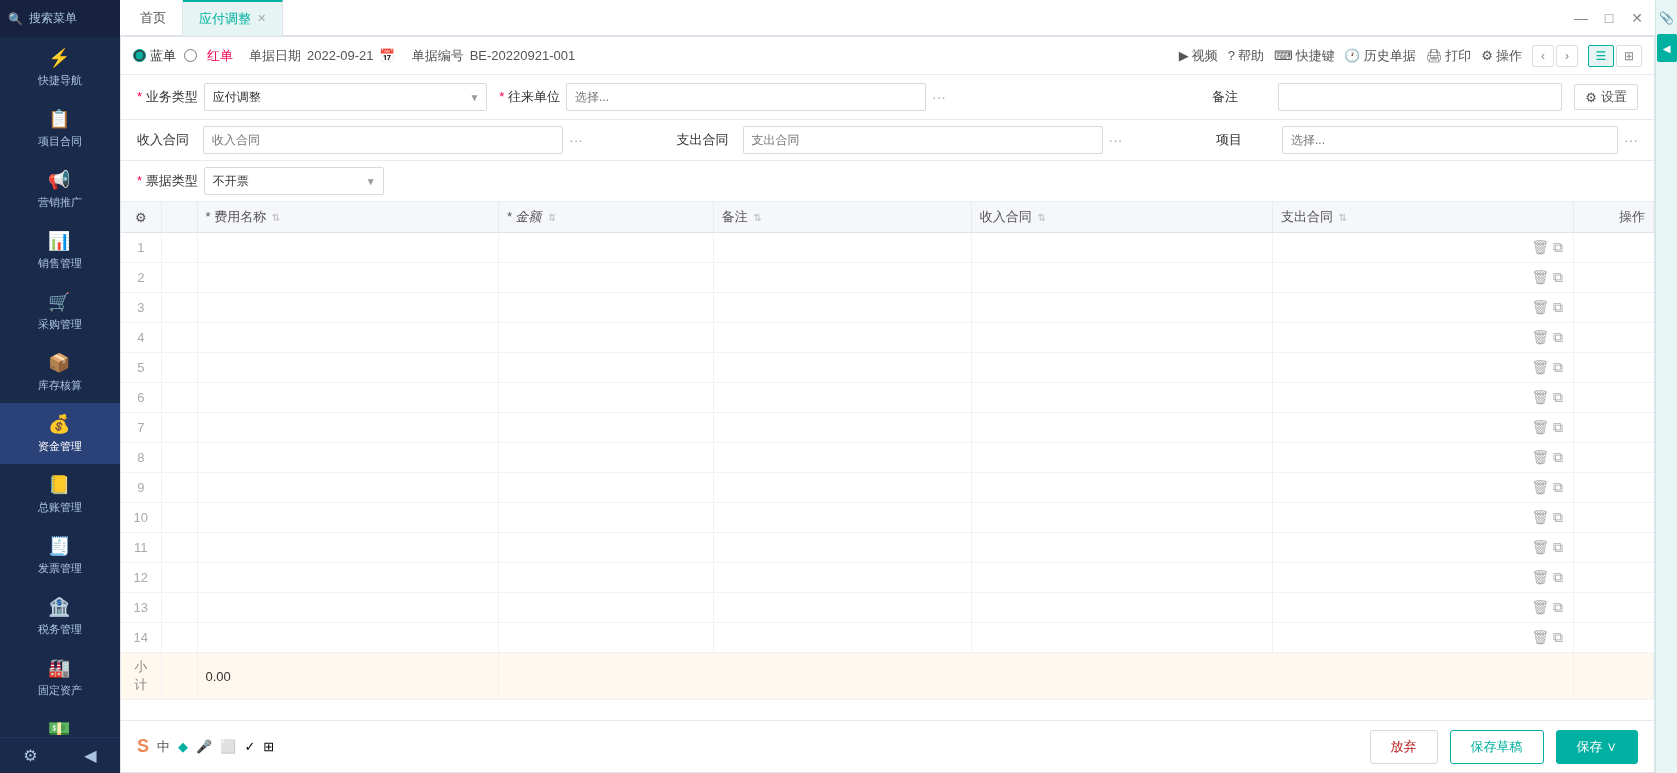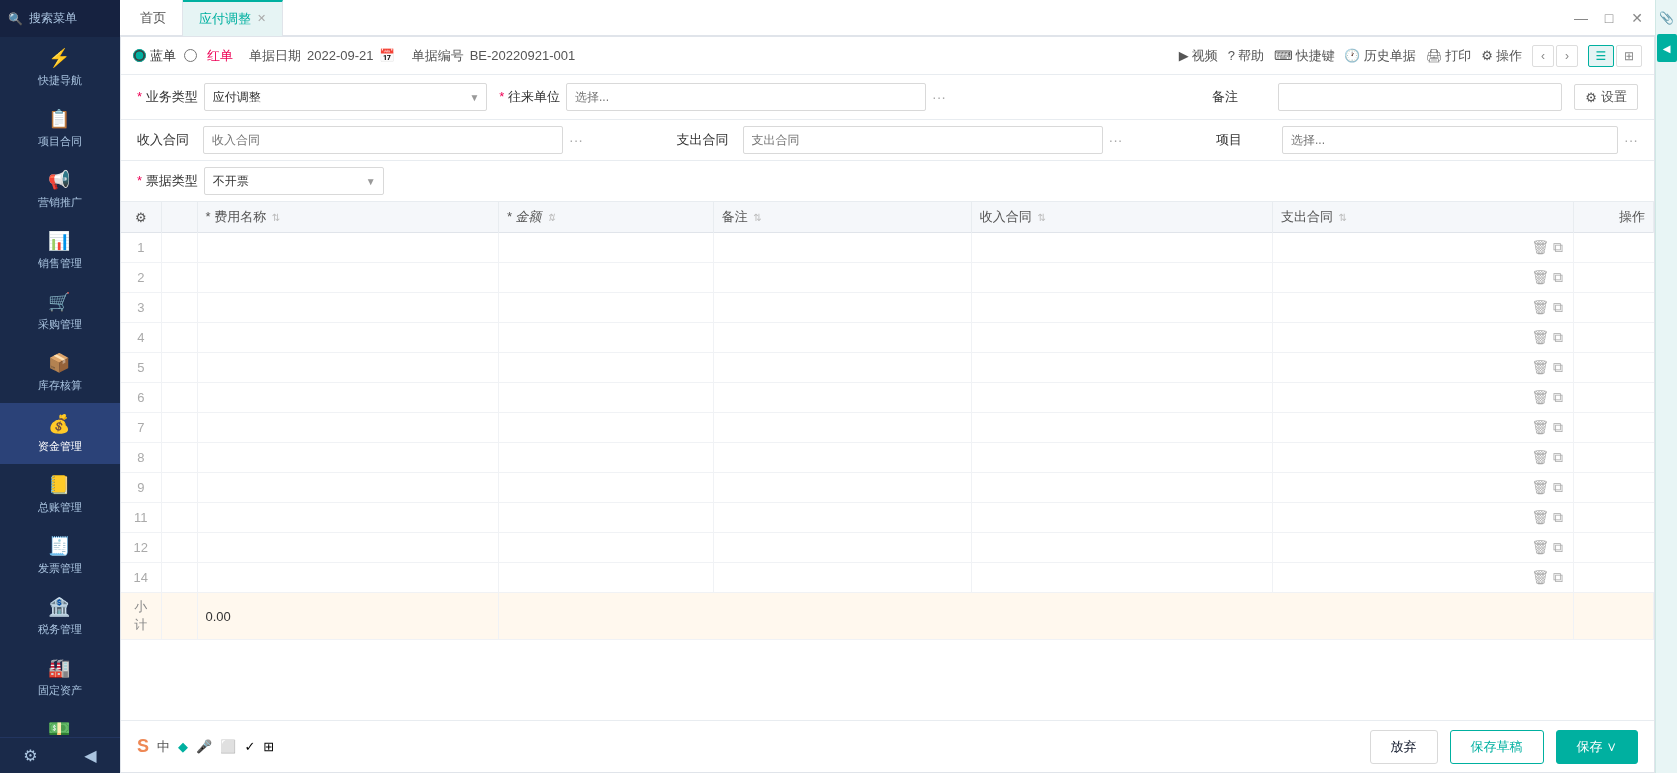--- a/index.html
+++ b/index.html
@@ -121,21 +121,21 @@
     .col-income { min-width: 140px; }
     .col-expense { min-width: 140px; }
 
     
     .form-footer {
       height: 52px; background: #fff; border-top: 1px solid #e8ecf0; display: flex;
       align-items: center; justify-content: flex-end; padding: 0 16px; gap: 12px; flex-shrink: 0;
     }
     .footer-icons { margin-right: auto; display: flex; align-items: center; gap: 8px; }
     .btn { height: 34px; padding: 0 20px; border-radius: 3px; border: 1px solid #d9d9d9; cursor: pointer; font-size: 13px; }
-    .btn-default { background: #fff; color: #0f172a; }
+    .btn-default { background: #fff; color: #b91c1c; }
     .btn-secondary { background: #fff; color: #00b0a0; border-color: #00b0a0; }
     .btn-primary { background: #00b0a0; color: #fff; border-color: #00b0a0; }
 
     
     .right-bar {
       width: 22px; background: #e8f5f5; display: flex; flex-direction: column; align-items: center;
       gap: 2px; padding: 4px 0; border-left: 1px solid #d0e8e5; flex-shrink: 0;
     }
     .right-bar-item { width: 20px; height: 28px; display: flex; align-items: center; justify-content: center; cursor: pointer; color: #888; font-size: 12px; }
     .right-bar-item.active { background: #00b0a0; color: #fff; border-radius: 2px; }
@@ -471,33 +471,57 @@
       <td></td>
       <td></td>
       <td></td>
       <td></td>
       <td style="text-align:right; padding-right:10px;">
         <span class="op-icon">🗑</span>
         <span class="op-icon">⧉</span>
       </td>
     </tr>
             <tr>
+      <td>10</td>
+      <td></td>
+      <td></td>
+      <td></td>
+      <td></td>
+      <td></td>
+      <td style="text-align:right; padding-right:10px;">
+        <span class="op-icon">🗑</span>
+        <span class="op-icon">⧉</span>
+      </td>
+    </tr>
+            <tr>
       <td>11</td>
       <td></td>
       <td></td>
       <td></td>
       <td></td>
       <td></td>
       <td style="text-align:right; padding-right:10px;">
         <span class="op-icon">🗑</span>
         <span class="op-icon">⧉</span>
       </td>
     </tr>
             <tr>
       <td>12</td>
+      <td></td>
+      <td></td>
+      <td></td>
+      <td></td>
+      <td></td>
+      <td style="text-align:right; padding-right:10px;">
+        <span class="op-icon">🗑</span>
+        <span class="op-icon">⧉</span>
+      </td>
+    </tr>
+            <tr>
+      <td>13</td>
       <td></td>
       <td></td>
       <td></td>
       <td></td>
       <td></td>
       <td style="text-align:right; padding-right:10px;">
         <span class="op-icon">🗑</span>
         <span class="op-icon">⧉</span>
       </td>
     </tr>

